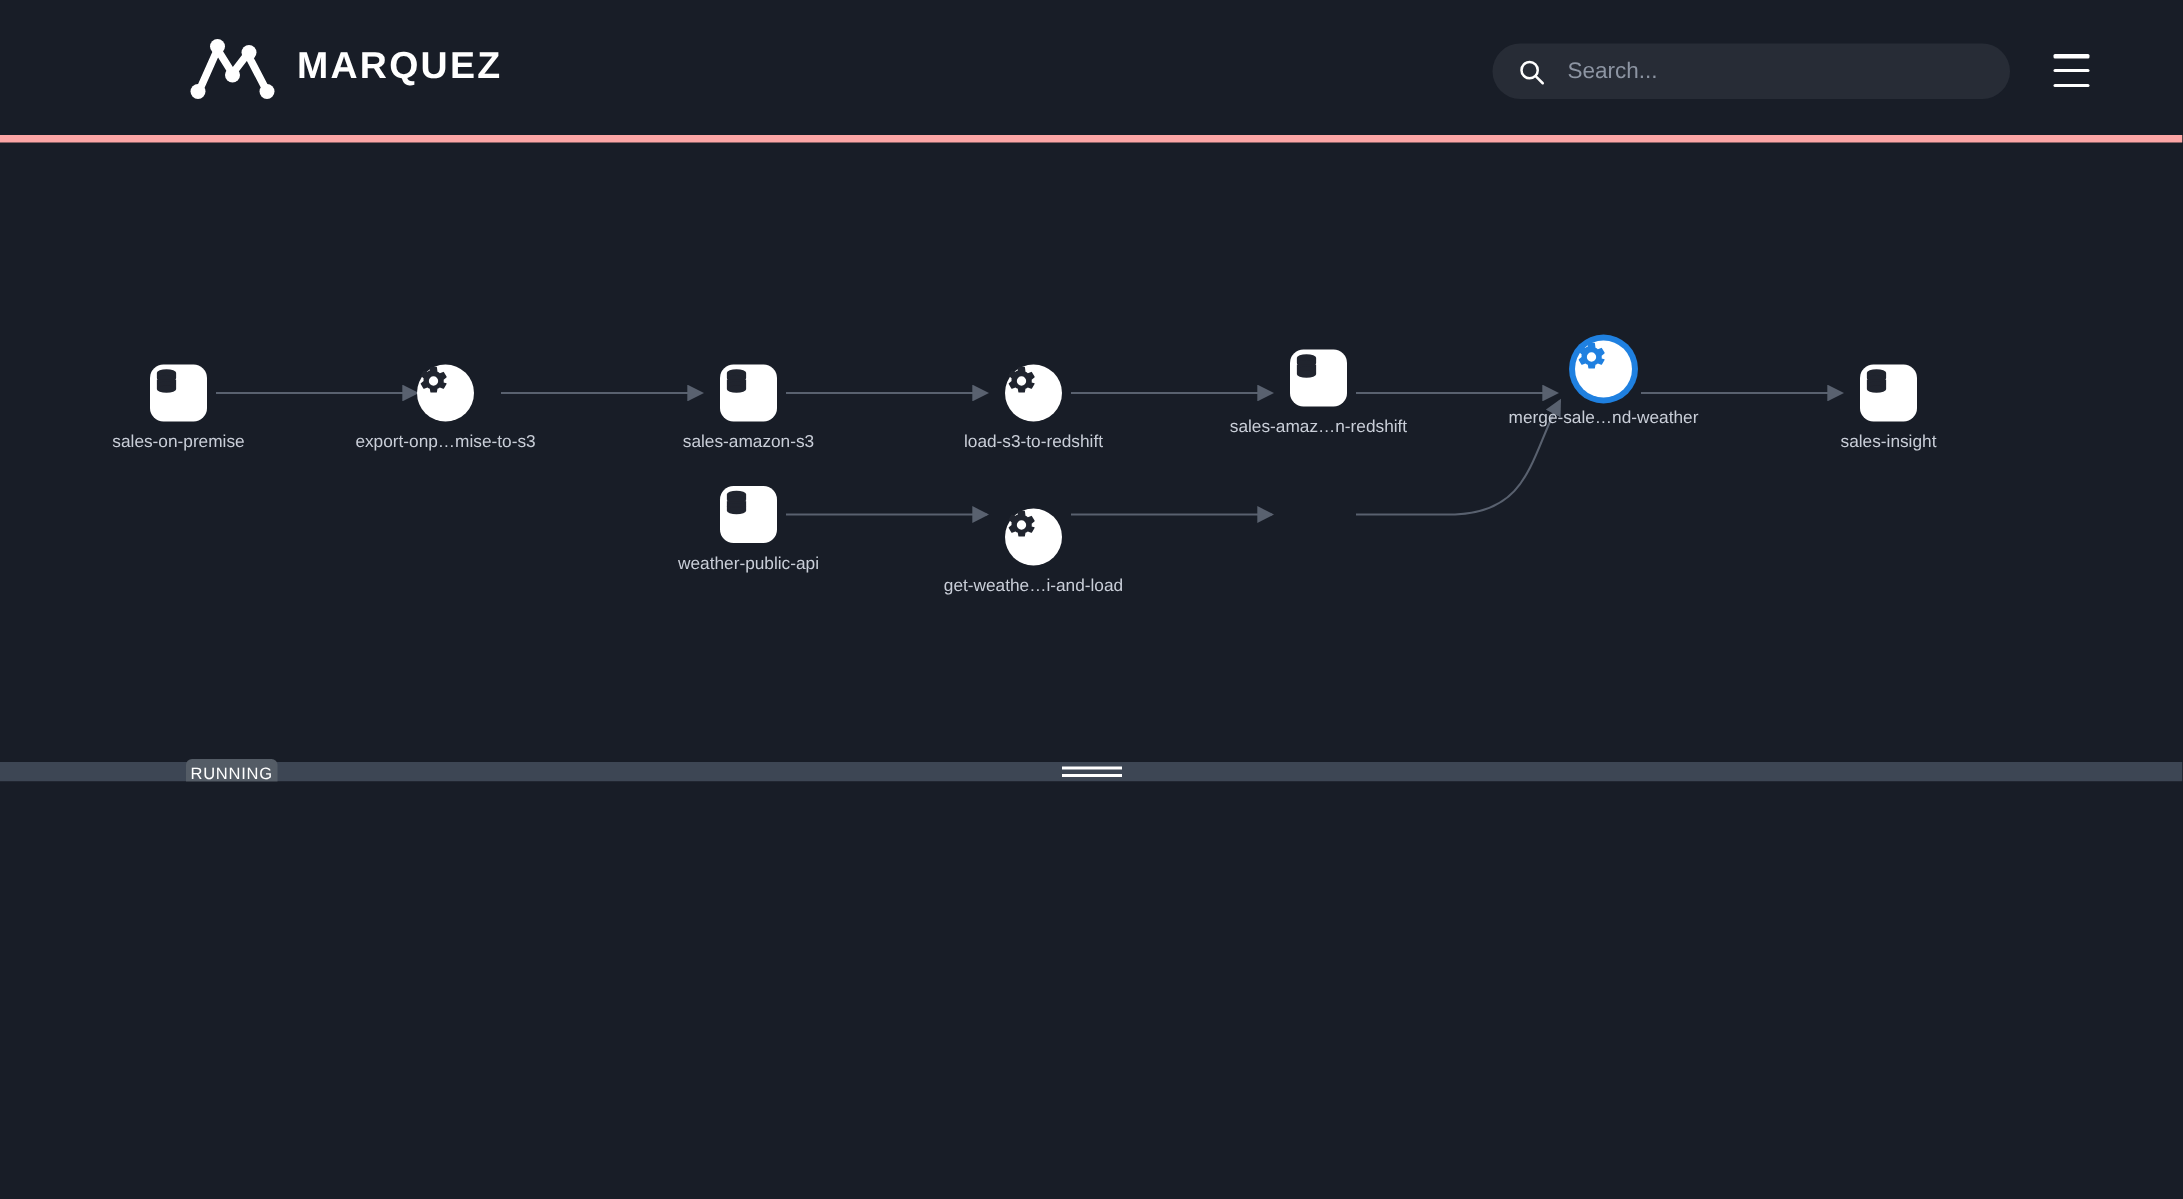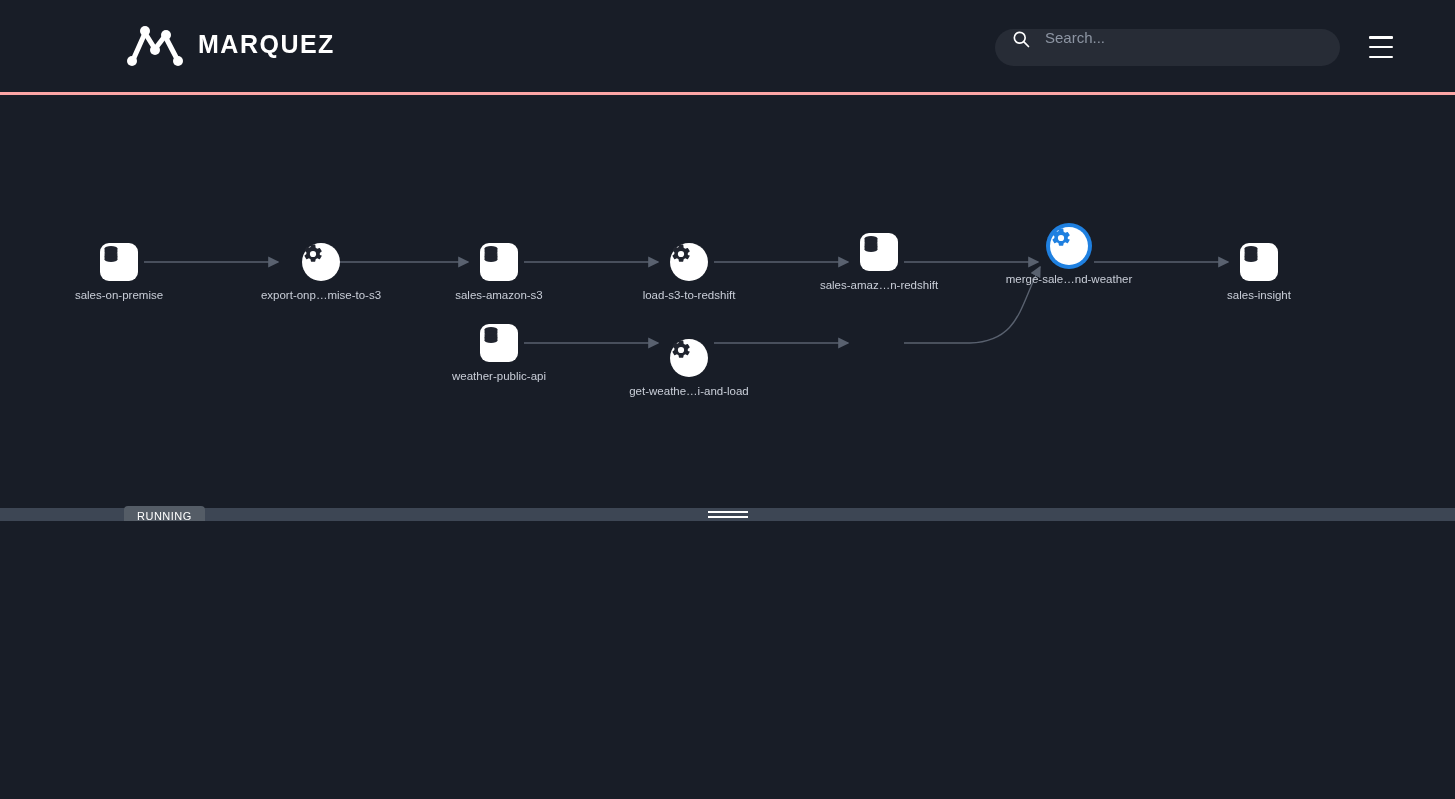--- a/index.html
+++ b/index.html
@@ -8,34 +8,34 @@
     background: #181d27;
     font-family: "Liberation Sans", sans-serif;
     overflow: hidden;
   }
   #app { position: relative; width: 1455px; height: 799px; background: #181d27; }
 
   
   .header {
     position: absolute; left: 0; top: 0; width: 1455px; height: 95px;
     background: #181d27;
-    border-bottom: 3px solid #fca5a5;
+    border-bottom: 5px solid #fca5a5;
     display: flex; align-items: center;
   }
   .brand { position: absolute; left: 124px; top: 21px; display: flex; align-items: center; }
   .brand-logo { width: 62px; height: 46px; margin-right: 12px; }
   .brand-name {
     color: #ffffff; font-size: 25px; font-weight: 700; letter-spacing: 1.5px;
     font-family: "Liberation Sans", sans-serif;
   }
   .search-wrap {
     position: absolute; left: 995px; top: 29px;
     width: 345px; height: 37px;
     background: #272c36; border-radius: 19px;
-    display: flex; align-items: flex-start;
+    display: flex; align-items: center;
   }
   .search-icon { width: 20px; height: 20px; margin-left: 16px; flex: none; }
   .search-input {
     flex: 1; background: transparent; border: none; outline: none;
     color: #dfe3ea; font-size: 15px; padding: 0 14px;
     font-family: "Liberation Sans", sans-serif;
   }
   .search-input::placeholder { color: #8d95a3; }
   .menu-btn {
     position: absolute; left: 1369px; top: 36px;
@@ -67,21 +67,21 @@
     display: flex; align-items: center; justify-content: center;
   }
   .drag-lines { display: flex; flex-direction: column; gap: 3px; }
   .drag-lines i { display: block; width: 40px; height: 2px; background: #ffffff; }
 
   
   .tooltip {
     position: absolute; left: 124px; top: 506px;
     background: #545c66; color: #ffffff;
     font-size: 11px; letter-spacing: .5px;
-    padding: 4px 13px; border-radius: 4px;
+    padding: 4px 3px; border-radius: 4px;
   }
 
   
   .panel { position: absolute; left: 0; top: 521px; width: 1455px; height: 278px; background: #181d27; }
 </style>
 </head>
 <body>
 
 <div id="app">
 
@@ -146,21 +146,21 @@
   <rect x="5" y="6" width="14" height="4" fill="#20242e"></rect>
   <ellipse cx="12" cy="10.2" rx="7" ry="2.6" fill="#20242e"></ellipse>
   <rect x="5" y="11" width="14" height="4" fill="#20242e"></rect>
   <ellipse cx="12" cy="15" rx="7" ry="2.6" fill="#20242e"></ellipse>
   <rect x="5" y="15" width="14" height="3" fill="#20242e"></rect>
   <ellipse cx="12" cy="18" rx="7" ry="2.6" fill="#20242e"></ellipse>
 </svg>
         </div>
         <div class="node-label">sales-on-premise</div>
       </div>
-      <div class="node" style="left: 241px; top: 148px; width: 120px;">
+      <div class="node" style="left: 217px; top: 148px; width: 120px;">
         <div class="node-shape job-shape">
           <svg width="22" height="22" viewBox="0 0 24 24">
   <path fill="#20242e" d="M19.4 13a7.6 7.6 0 000-2l2-1.6a.5.5 0 00.1-.6l-1.9-3.2a.5.5 0 00-.6-.2l-2.4.9a7.4 7.4 0 00-1.7-1L14.5 2a.5.5 0 00-.5-.4h-3.8a.5.5 0 00-.5.4l-.4 2.3a7.4 7.4 0 00-1.7 1l-2.4-.9a.5.5 0 00-.6.2L2.7 7.8a.5.5 0 00.1.6L4.8 10a7.6 7.6 0 000 2l-2 1.6a.5.5 0 00-.1.6l1.9 3.2a.5.5 0 00.6.2l2.4-.9a7.4 7.4 0 001.7 1l.4 2.3a.5.5 0 00.5.4h3.8a.5.5 0 00.5-.4l.4-2.3a7.4 7.4 0 001.7-1l2.4.9a.5.5 0 00.6-.2l1.9-3.2a.5.5 0 00-.1-.6zM12 15.4A3.4 3.4 0 1115.4 12 3.4 3.4 0 0112 15.4z"></path>
 </svg>
         </div>
         <div class="node-label">export-onp…mise-to-s3</div>
       </div>
       <div class="node" style="left: 419px; top: 148px; width: 120px; align-items: center;">
         <div class="node-shape ds-shape">
           <svg width="22" height="22" viewBox="0 0 24 24">

